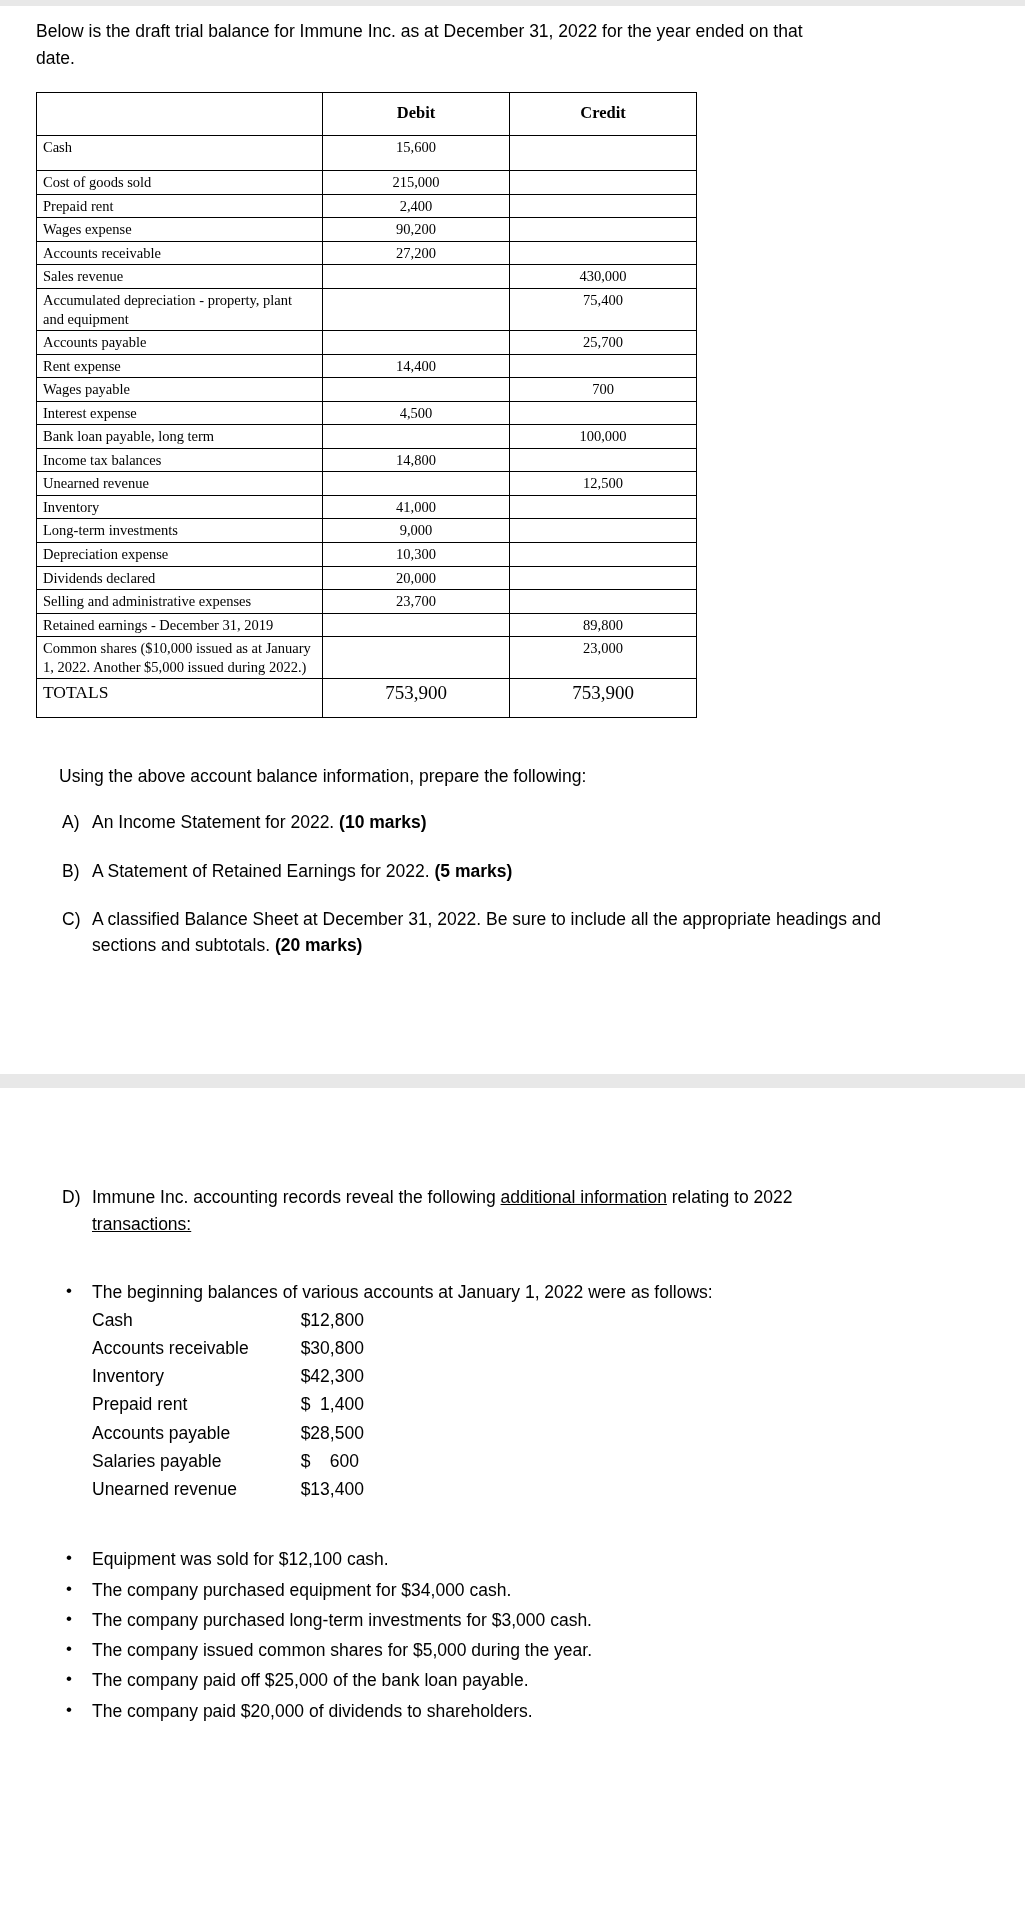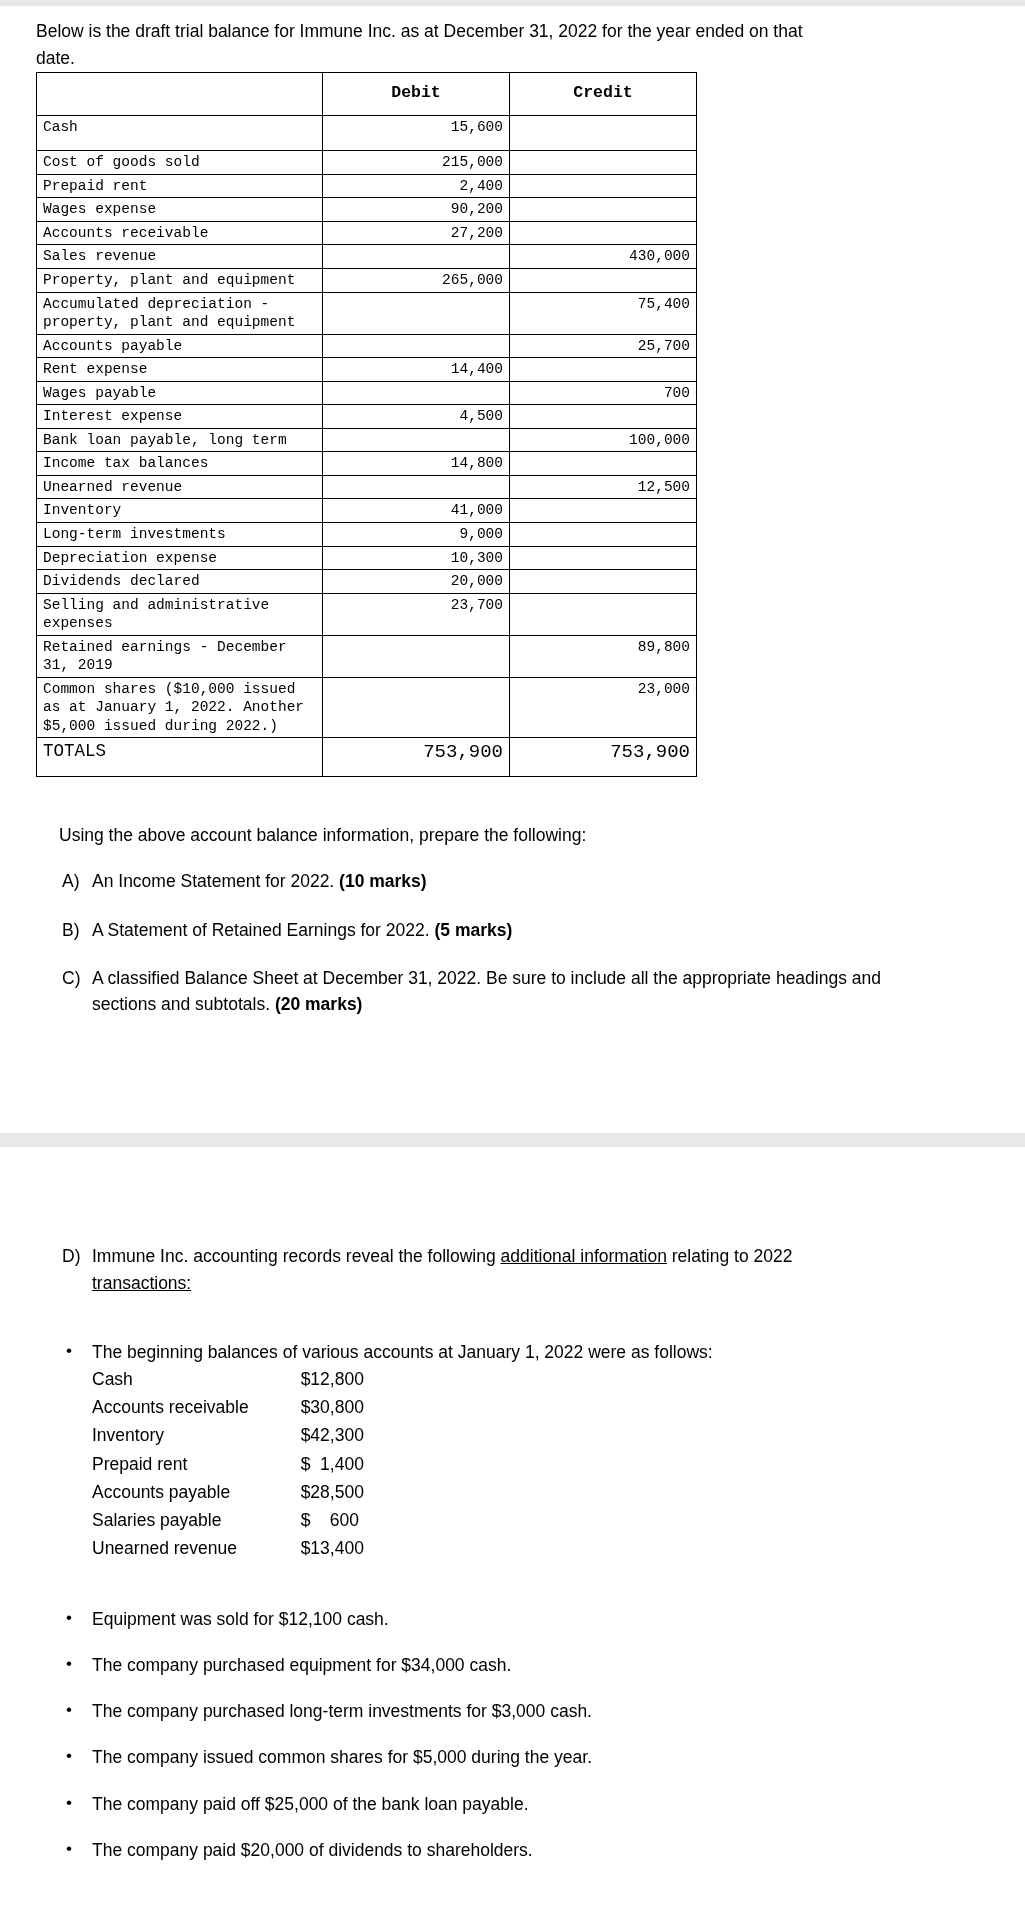--- a/index.html
+++ b/index.html
@@ -29,23 +29,24 @@
   .intro {
     font-size: 17.5px;
     line-height: 1.55;
     padding-top: 12px;
     max-width: 810px;
   }
 
   
   table.tb {
     border-collapse: collapse;
+    margin-top: 20px;
     width: 660px;
     table-layout: fixed;
-    font-family: Liberation Mono, monospace;
+    font-family: Liberation Serif, serif;
   }
   table.tb td, table.tb th {
     border: 1px solid #000000;
     padding: 2px 6px;
     font-size: 14.5px;
     vertical-align: top;
     line-height: 1.28;
   }
   table.tb col.c-acct { width: 286px; }
   table.tb col.c-deb  { width: 187px; }
@@ -53,21 +54,21 @@
 
   table.tb thead th {
     text-align: center;
     font-weight: bold;
     font-size: 16.5px;
     height: 34px;
     vertical-align: middle;
     padding-bottom: 6px;
   }
   table.tb td.num {
-    text-align: right;
+    text-align: center;
   }
   td.acct { text-align: left; }
   tr.tall td { height: 30px; }
   tr.totals td {
     font-size: 17.5px;
     height: 34px;
     padding-top: 2px;
   }
   tr.totals td.num { font-size: 19px; }
 
@@ -125,21 +126,21 @@
     list-style: none;
     margin: 0;
     padding: 0;
     margin-top: 42px;
   }
   ul.bullets > li {
     position: relative;
     padding-left: 56px;
     font-size: 17.5px;
     line-height: 1.5;
-    margin-top: 20px;
+    margin-top: 4px;
   }
   ul.bullets > li::before {
     content: "\2022";
     position: absolute;
     left: 30px;
     top: -1px;
     font-size: 17px;
   }
   table.bal {
     border-collapse: collapse;
@@ -204,25 +205,20 @@
             <td class="acct">Accounts receivable</td>
             <td class="num">27,200</td>
             <td class="num"></td>
           </tr>
           <tr>
             <td class="acct">Sales revenue</td>
             <td class="num"></td>
             <td class="num">430,000</td>
           </tr>
           <tr>
-            <td class="acct">Property, plant and equipment</td>
-            <td class="num">265,000</td>
-            <td class="num"></td>
-          </tr>
-          <tr>
             <td class="acct">Accumulated depreciation - property, plant and equipment</td>
             <td class="num"></td>
             <td class="num">75,400</td>
           </tr>
           <tr>
             <td class="acct">Accounts payable</td>
             <td class="num"></td>
             <td class="num">25,700</td>
           </tr>
           <tr>

